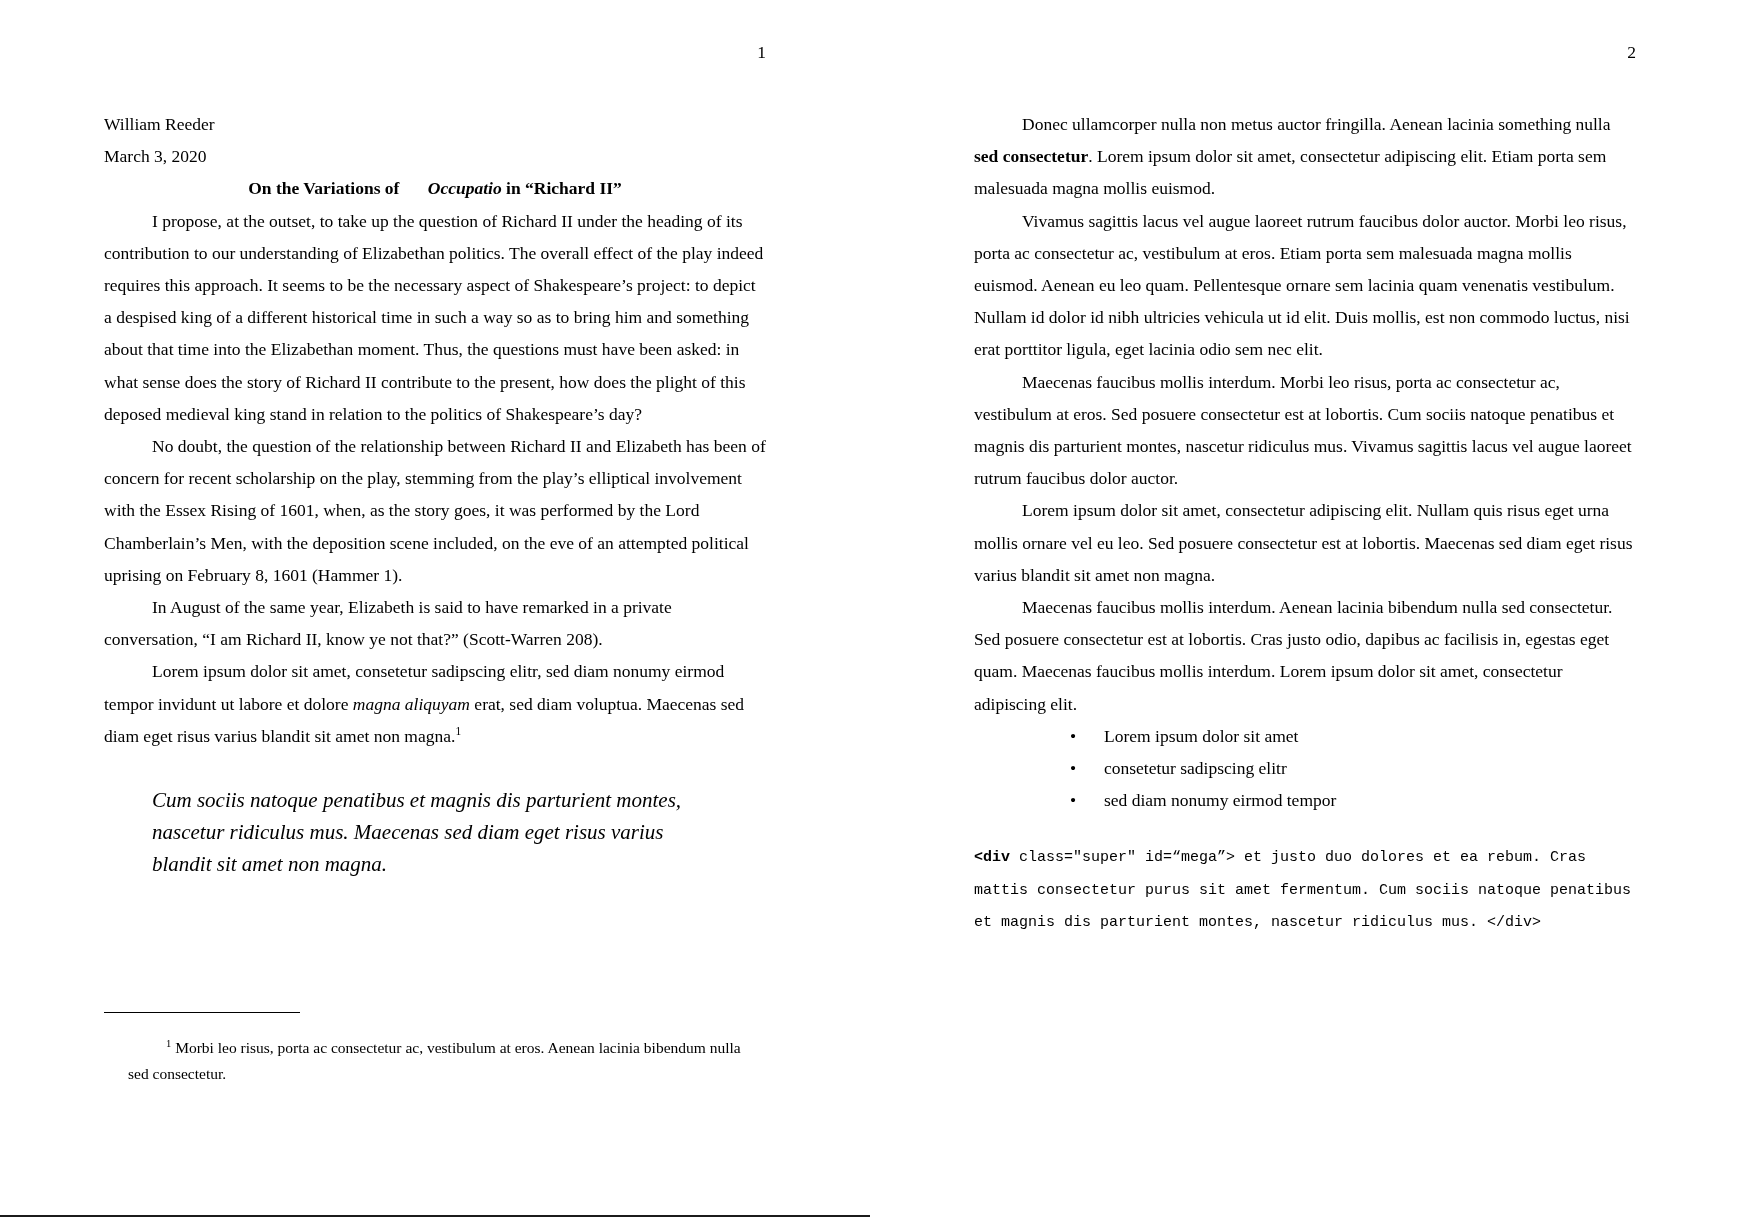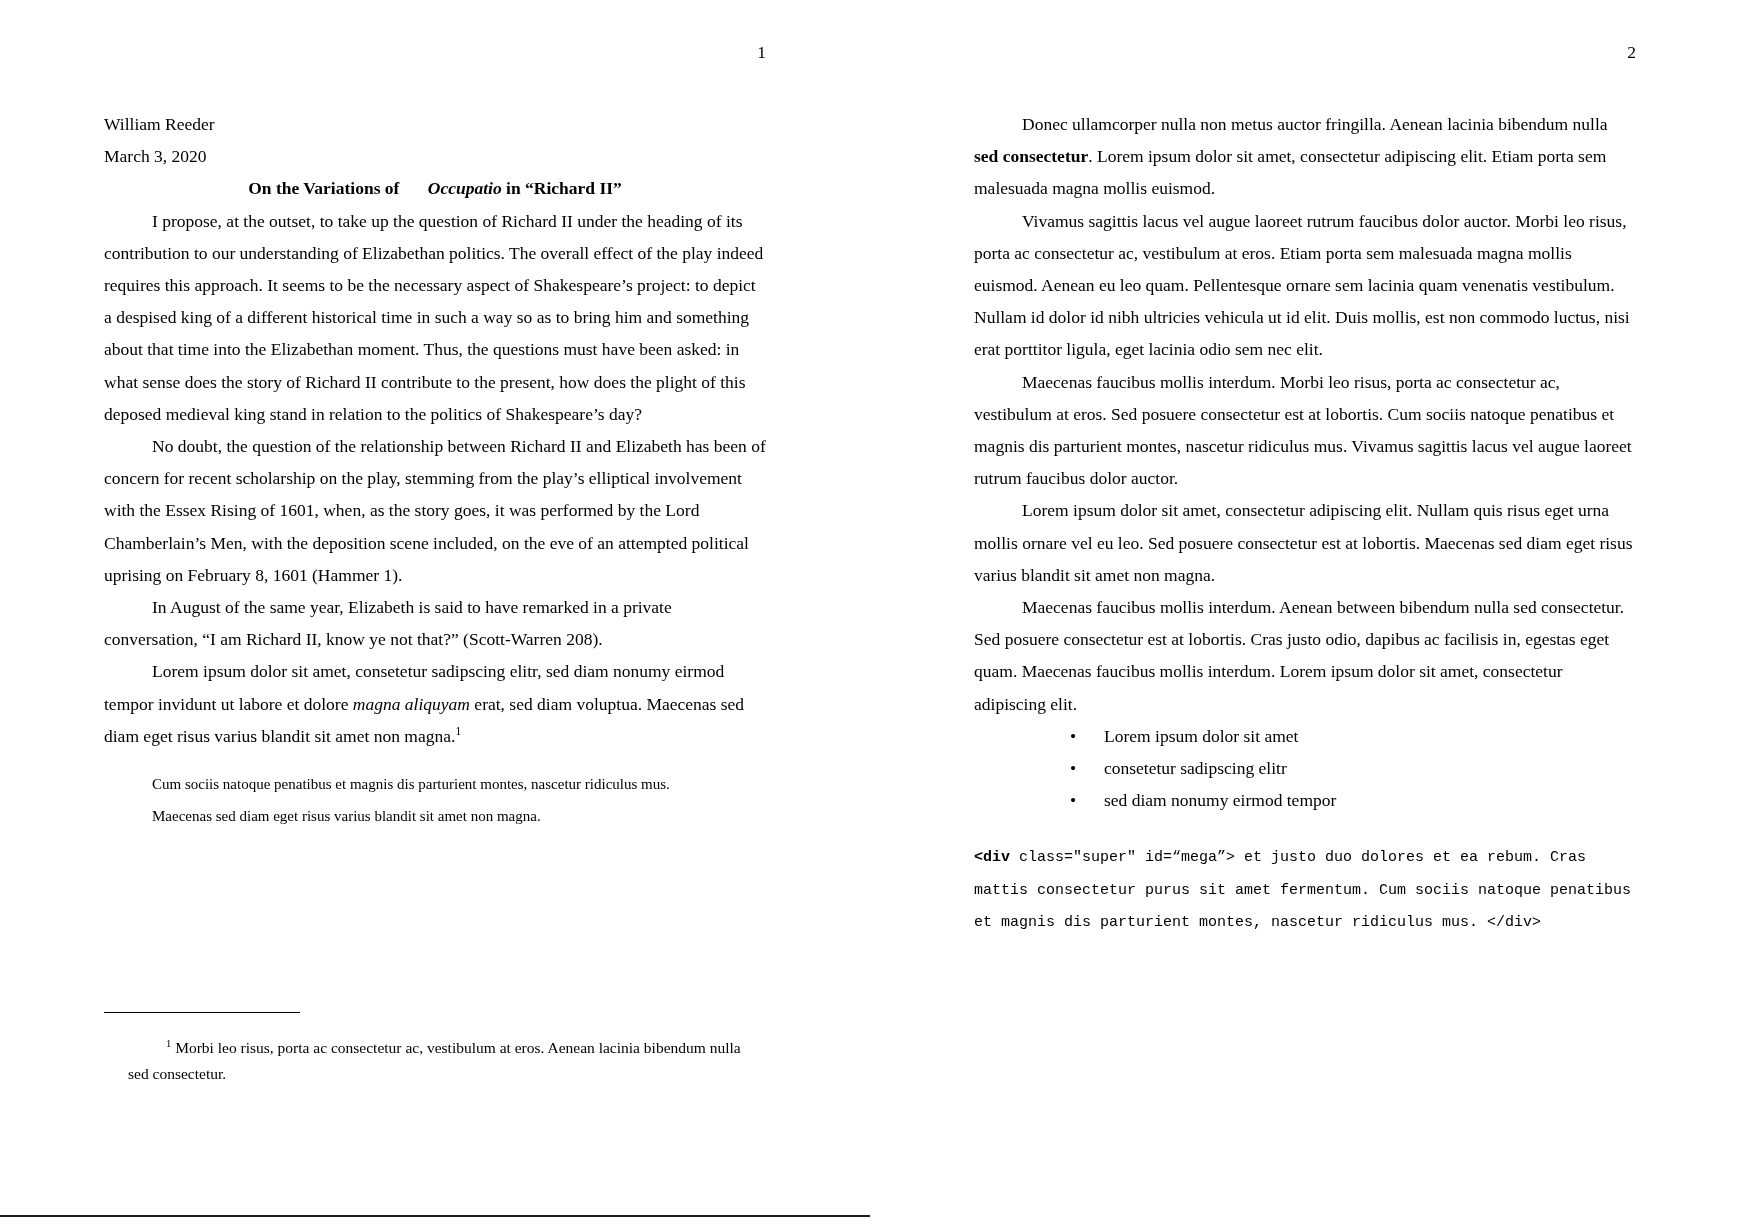--- a/index.html
+++ b/index.html
@@ -72,23 +72,24 @@
   }
   .it { font-style: italic; }
   .bd { font-weight: bold; text-align: center; }
   sup.fn-ref {
     font-size: 11.5px;
     vertical-align: super;
     line-height: 0;
   }
 
   blockquote.block-quote {
-    font-size: 15px;
-    line-height: 32.2px;
-    margin: 16px 0 0 48px;
+    font-size: 21px;
+    line-height: 32.2px;
+    font-style: italic;
+    margin: 32px 0 0 48px;
     padding: 0;
     max-width: 560px;
   }
 
   ul.bullet-list {
     margin: 0;
     padding: 0 0 0 96px;
     list-style: none;
     font-size: 17.5px;
     line-height: 32.2px;
@@ -185,29 +186,29 @@
 
     <div class="page-edge-rule"></div>
   </div>
 
   <div class="page page-right">
 
     <div class="page-number">2</div>
 
     <div class="page-body">
 
-      <p class="body-par"><span>Donec ullamcorper nulla non metus auctor fringilla. Aenean lacinia bibendum nulla </span><span class="bd">sed consectetur</span><span>. Lorem ipsum dolor sit amet, consectetur adipiscing elit. Etiam porta sem malesuada magna mollis euismod.</span></p>
+      <p class="body-par"><span>Donec ullamcorper nulla non metus auctor fringilla. Aenean lacinia something nulla </span><span class="bd">sed consectetur</span><span>. Lorem ipsum dolor sit amet, consectetur adipiscing elit. Etiam porta sem malesuada magna mollis euismod.</span></p>
 
       <p class="body-par">Vivamus sagittis lacus vel augue laoreet rutrum faucibus dolor auctor. Morbi leo risus, porta ac consectetur ac, vestibulum at eros. Etiam porta sem malesuada magna mollis euismod. Aenean eu leo quam. Pellentesque ornare sem lacinia quam venenatis vestibulum. Nullam id dolor id nibh ultricies vehicula ut id elit. Duis mollis, est non commodo luctus, nisi erat porttitor ligula, eget lacinia odio sem nec elit.</p>
 
       <p class="body-par">Maecenas faucibus mollis interdum. Morbi leo risus, porta ac consectetur ac, vestibulum at eros. Sed posuere consectetur est at lobortis. Cum sociis natoque penatibus et magnis dis parturient montes, nascetur ridiculus mus. Vivamus sagittis lacus vel augue laoreet rutrum faucibus dolor auctor.</p>
 
       <p class="body-par">Lorem ipsum dolor sit amet, consectetur adipiscing elit. Nullam quis risus eget urna mollis ornare vel eu leo. Sed posuere consectetur est at lobortis. Maecenas sed diam eget risus varius blandit sit amet non magna.</p>
 
-      <p class="body-par">Maecenas faucibus mollis interdum. Aenean between bibendum nulla sed consectetur. Sed posuere consectetur est at lobortis. Cras justo odio, dapibus ac facilisis in, egestas eget quam. Maecenas faucibus mollis interdum. Lorem ipsum dolor sit amet, consectetur adipiscing elit.</p>
+      <p class="body-par">Maecenas faucibus mollis interdum. Aenean lacinia bibendum nulla sed consectetur. Sed posuere consectetur est at lobortis. Cras justo odio, dapibus ac facilisis in, egestas eget quam. Maecenas faucibus mollis interdum. Lorem ipsum dolor sit amet, consectetur adipiscing elit.</p>
 
       <ul class="bullet-list">
         <li><span class="bullet-dot">•</span><span>Lorem ipsum dolor sit amet</span></li>
         <li><span class="bullet-dot">•</span><span>consetetur sadipscing elitr</span></li>
         <li><span class="bullet-dot">•</span><span>sed diam nonumy eirmod tempor</span></li>
       </ul>
 
       <pre class="code-block"><span class="bd">&lt;div</span><span> class="super" id=“mega”&gt; et justo duo dolores et ea rebum. Cras mattis consectetur purus sit amet fermentum. Cum sociis natoque penatibus et magnis dis parturient montes, nascetur ridiculus mus. &lt;/div&gt;</span></pre>
 
     </div>

